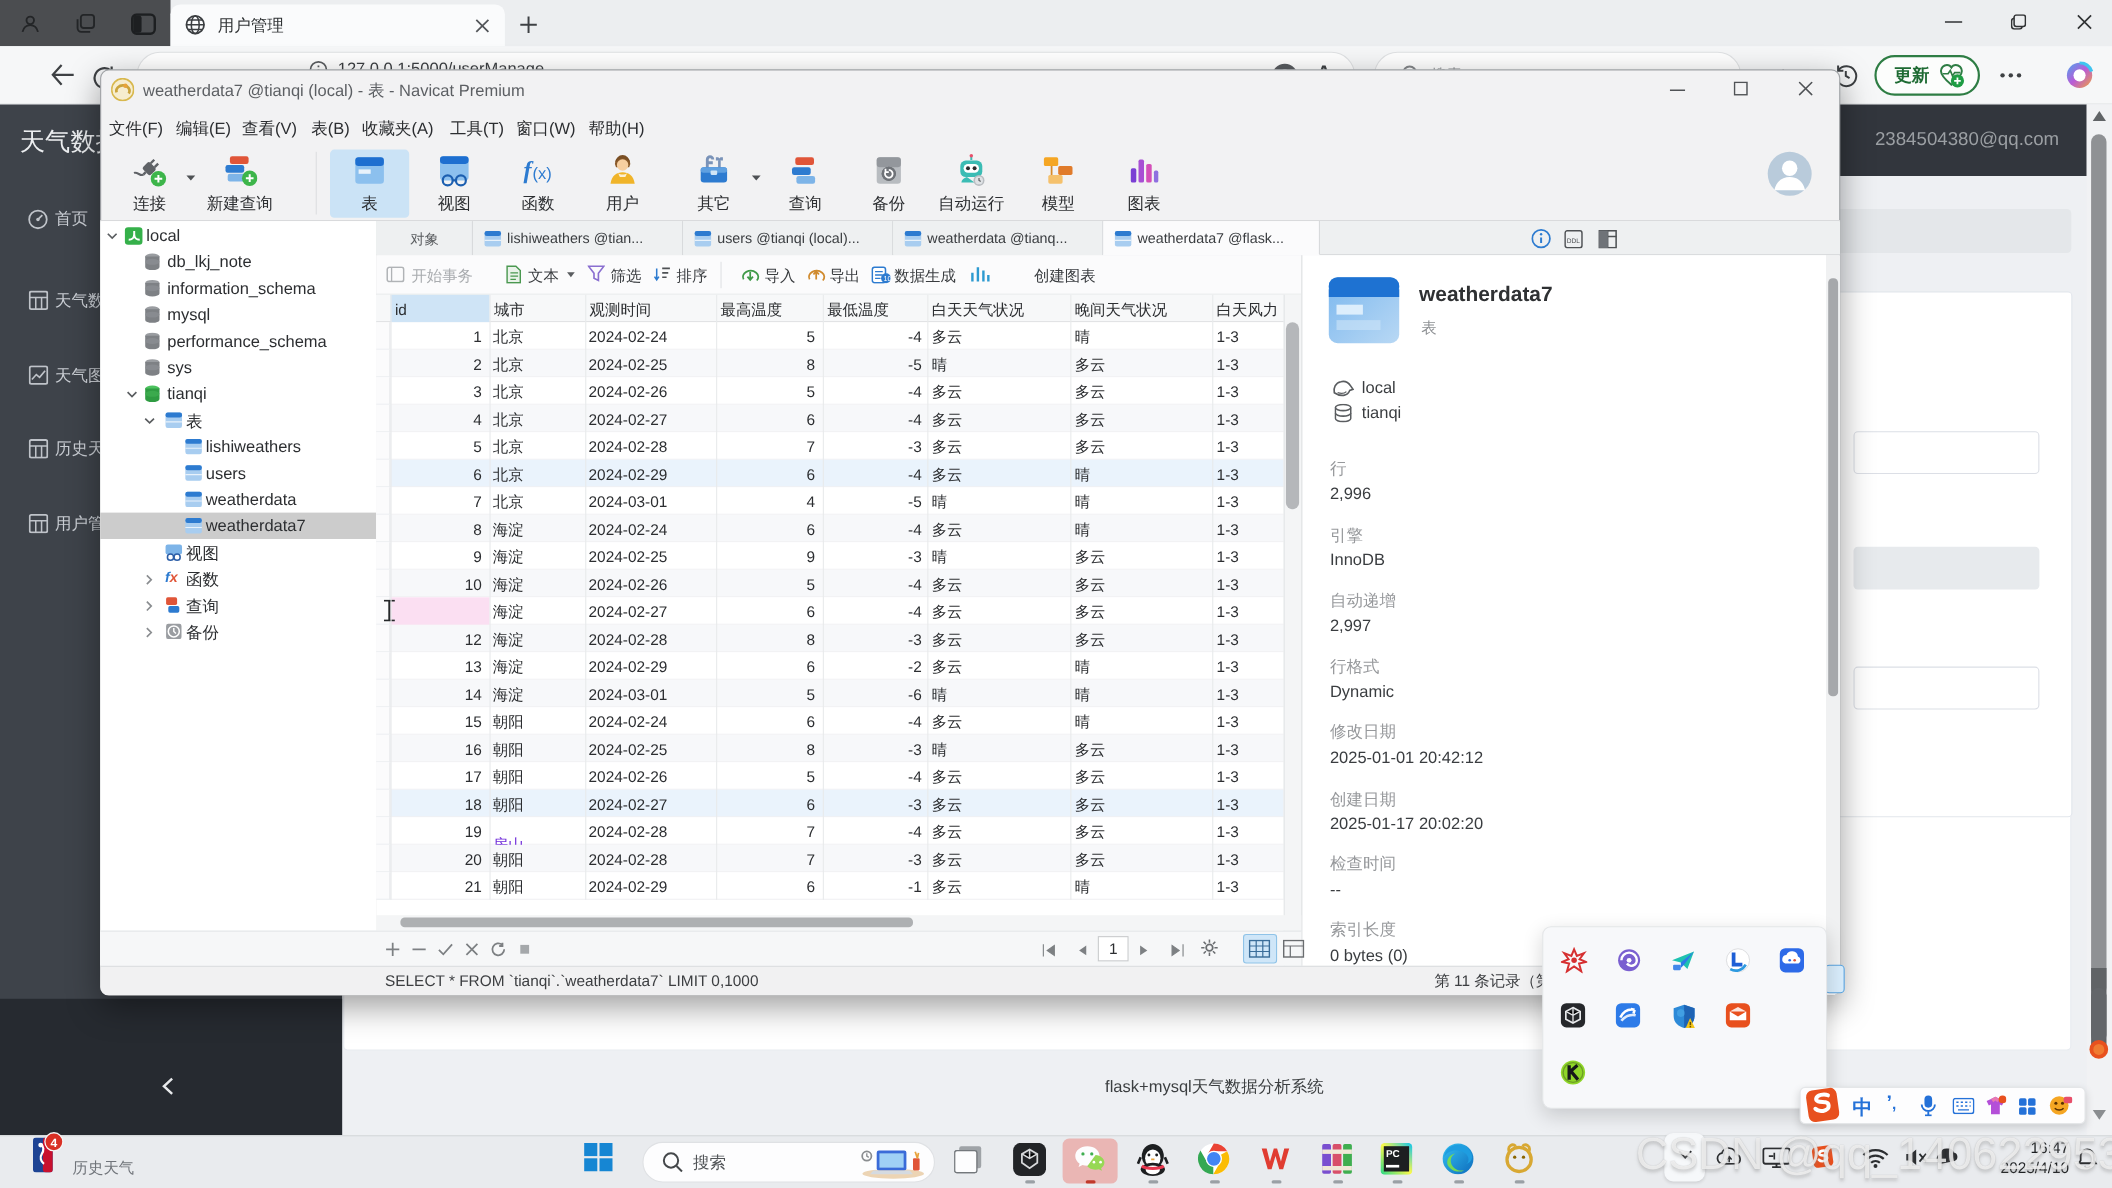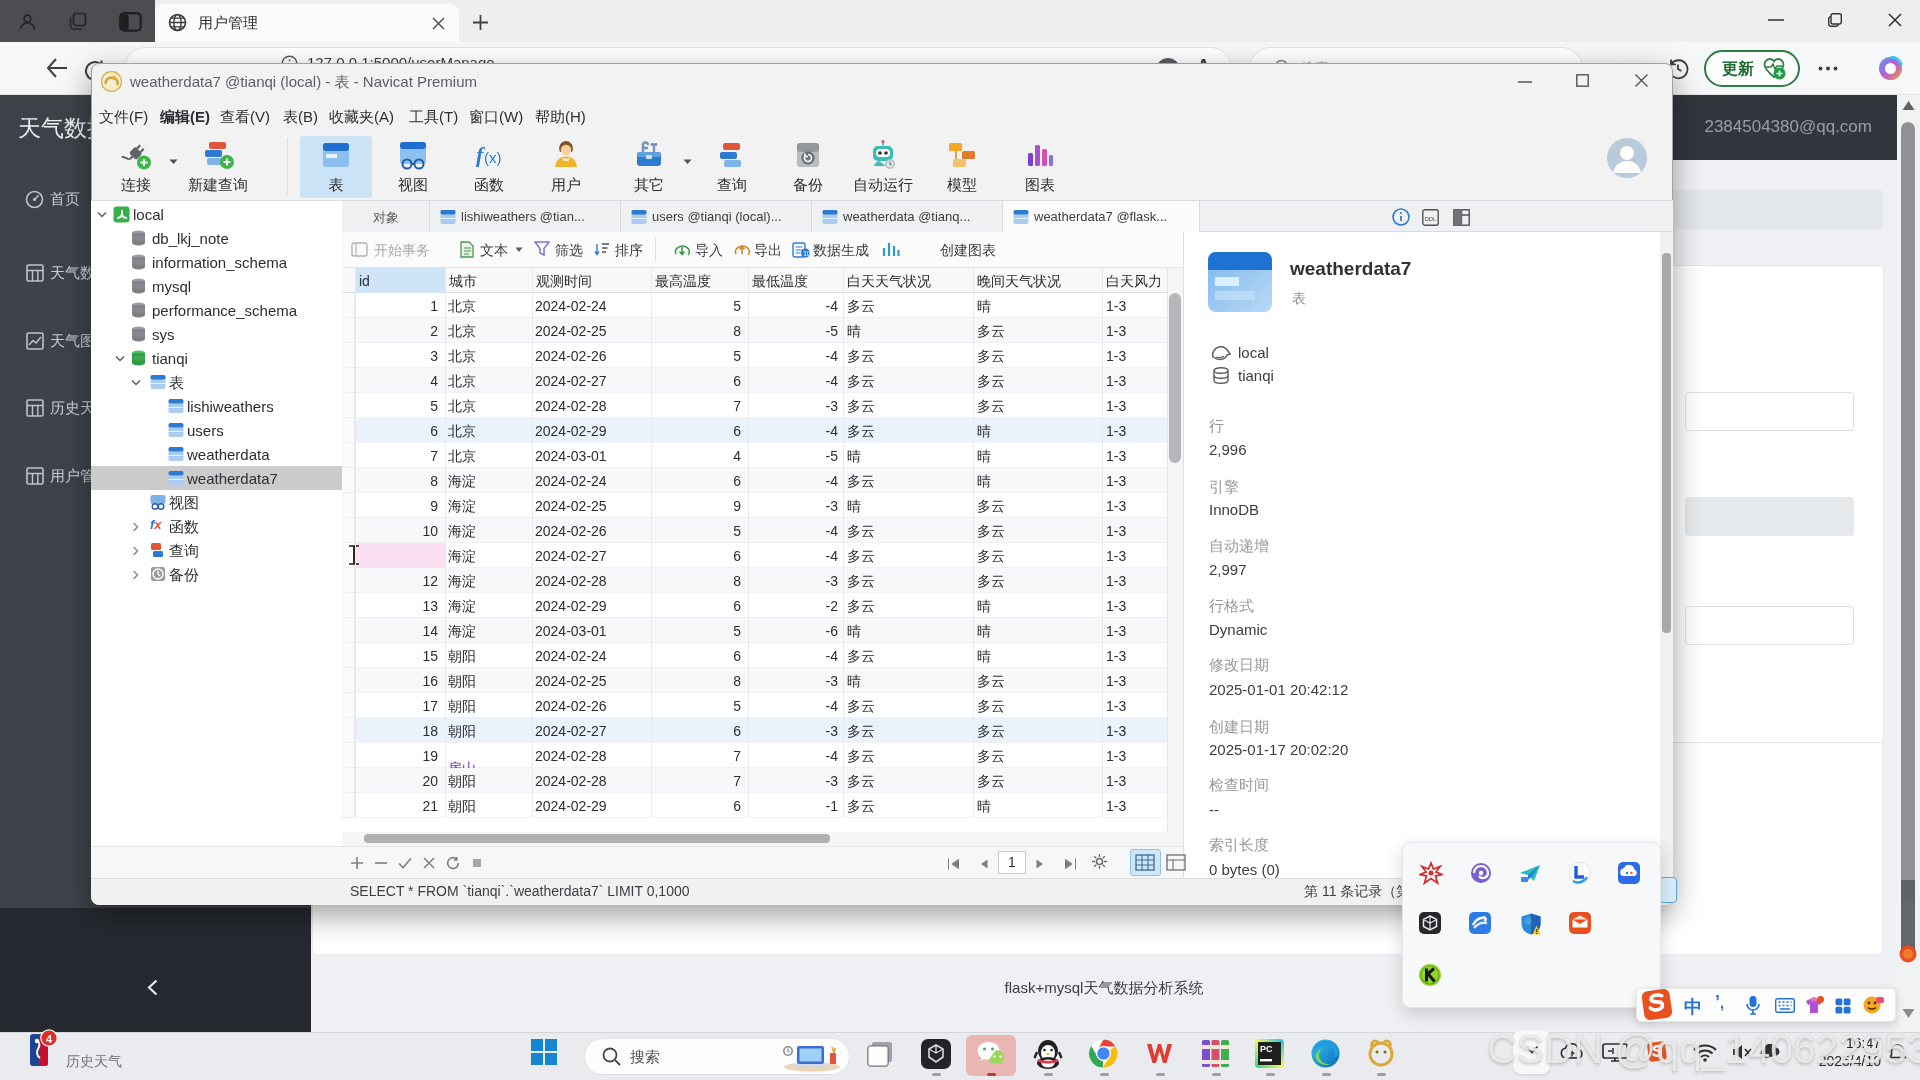--- a/index.html
+++ b/index.html
@@ -174,21 +174,21 @@
 <svg class="ab" style="left:1427px;top:17px;" width="14" height="4" viewBox="0 0 14 4">
         <path d="M0 2 H14" stroke="#505356" stroke-width="1.4"></path>
       </svg>
 <svg class="ab" style="left:1485px;top:11px;" width="13" height="13" viewBox="0 0 13 13">
         <rect x="0.8" y="0.8" width="11.4" height="11.4" fill="none" stroke="#505356" stroke-width="1.4"></rect>
       </svg>
 <svg class="ab" style="left:1544px;top:11px;" width="13" height="13" viewBox="0 0 13 13">
         <path d="M0.5 0.5 L12.5 12.5 M12.5 0.5 L0.5 12.5" stroke="#505356" stroke-width="1.4"></path>
       </svg>
 <div class="tx" style="left:8px;top:45px;font-size:15px;color:#2c2e31;">文件(F)</div>
-<div class="tx" style="left:69px;top:45px;font-size:15px;color:#2c2e31;font-weight:bold;">编辑(E)</div>
+<div class="tx" style="left:69px;top:45px;font-size:15px;color:#2c2e31;">编辑(E)</div>
 <div class="tx" style="left:129px;top:45px;font-size:15px;color:#2c2e31;">查看(V)</div>
 <div class="tx" style="left:192px;top:45px;font-size:15px;color:#2c2e31;">表(B)</div>
 <div class="tx" style="left:238px;top:45px;font-size:15px;color:#2c2e31;">收藏夹(A)</div>
 <div class="tx" style="left:318px;top:45px;font-size:15px;color:#2c2e31;">工具(T)</div>
 <div class="tx" style="left:378px;top:45px;font-size:15px;color:#2c2e31;">窗口(W)</div>
 <div class="tx" style="left:444px;top:45px;font-size:15px;color:#2c2e31;">帮助(H)</div>
 <div class="ab" style="left:209px;top:73px;width:72px;height:62px;background:#cbe3f6;border-radius:4px;"></div>
 <div class="tx" style="left:45px;top:113px;transform:translateX(-50%);font-size:15px;color:#2c2e31;">连接</div>
 <div class="tx" style="left:127px;top:113px;transform:translateX(-50%);font-size:15px;color:#2c2e31;">新建查询</div>
 <div class="tx" style="left:245px;top:113px;transform:translateX(-50%);font-size:15px;color:#2c2e31;">表</div>

